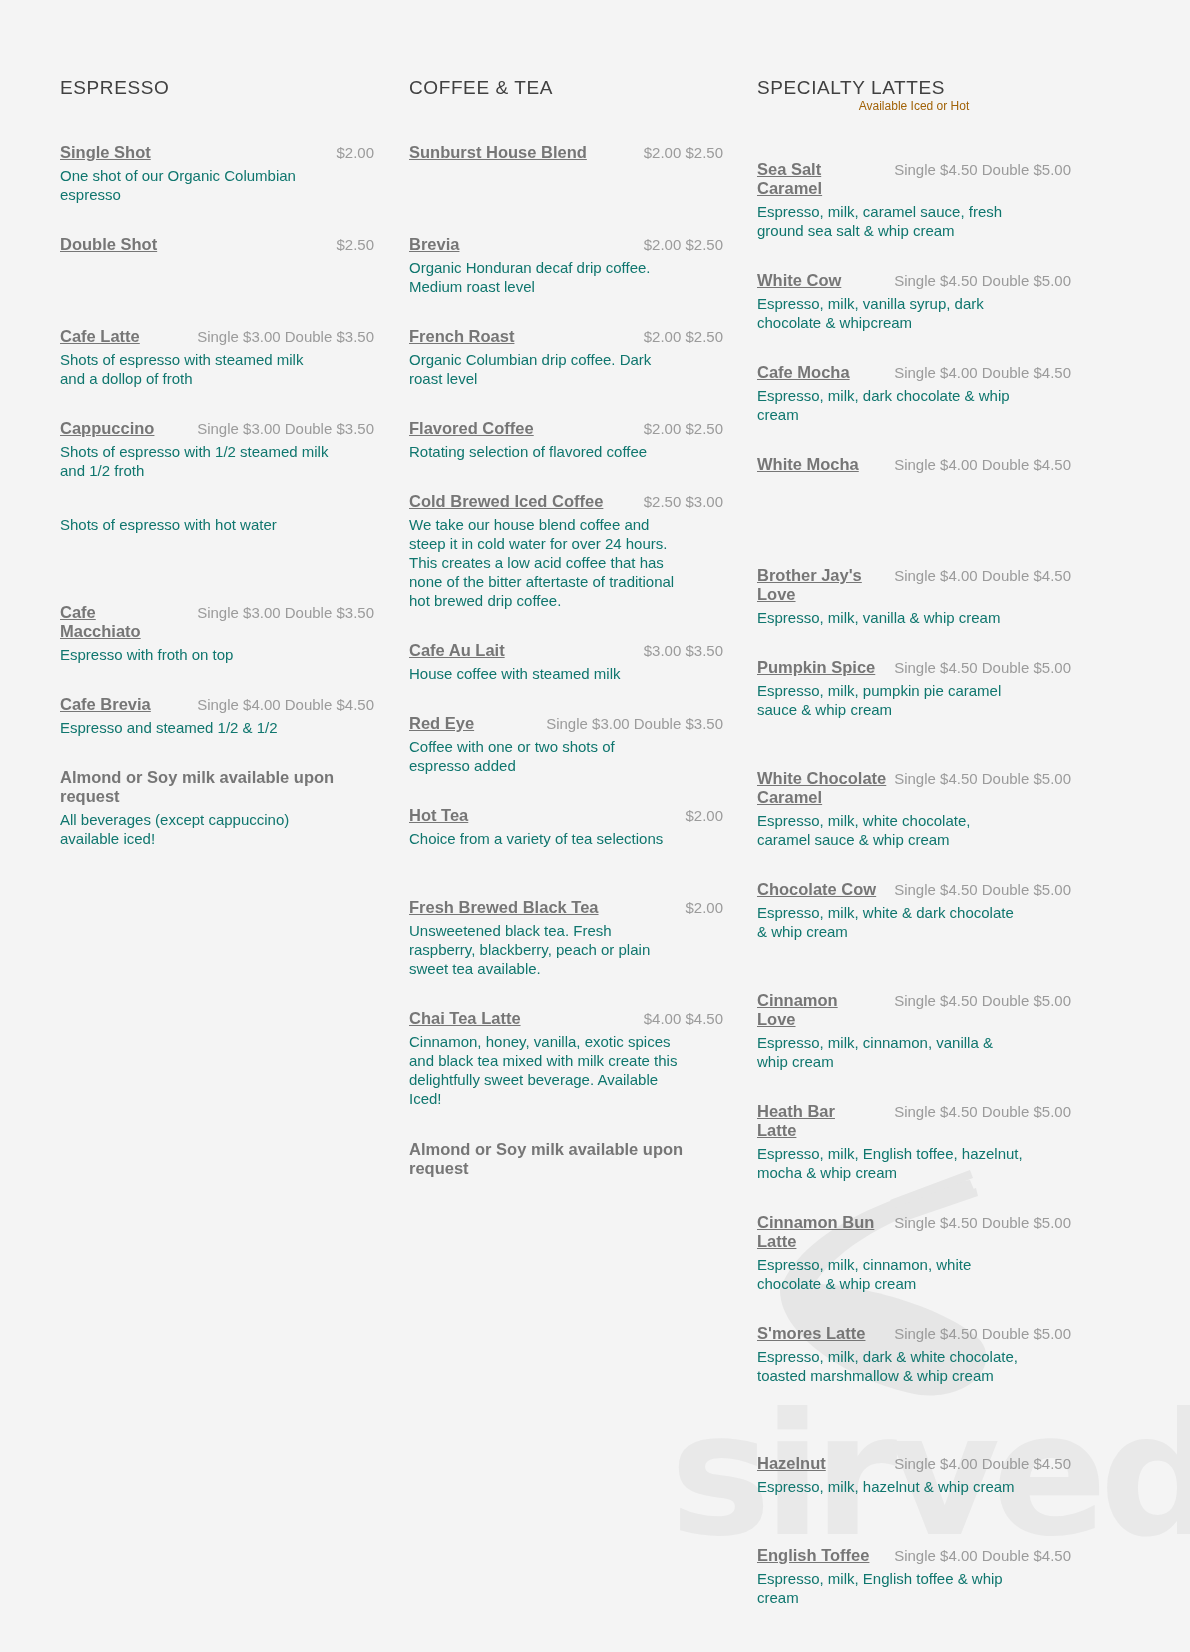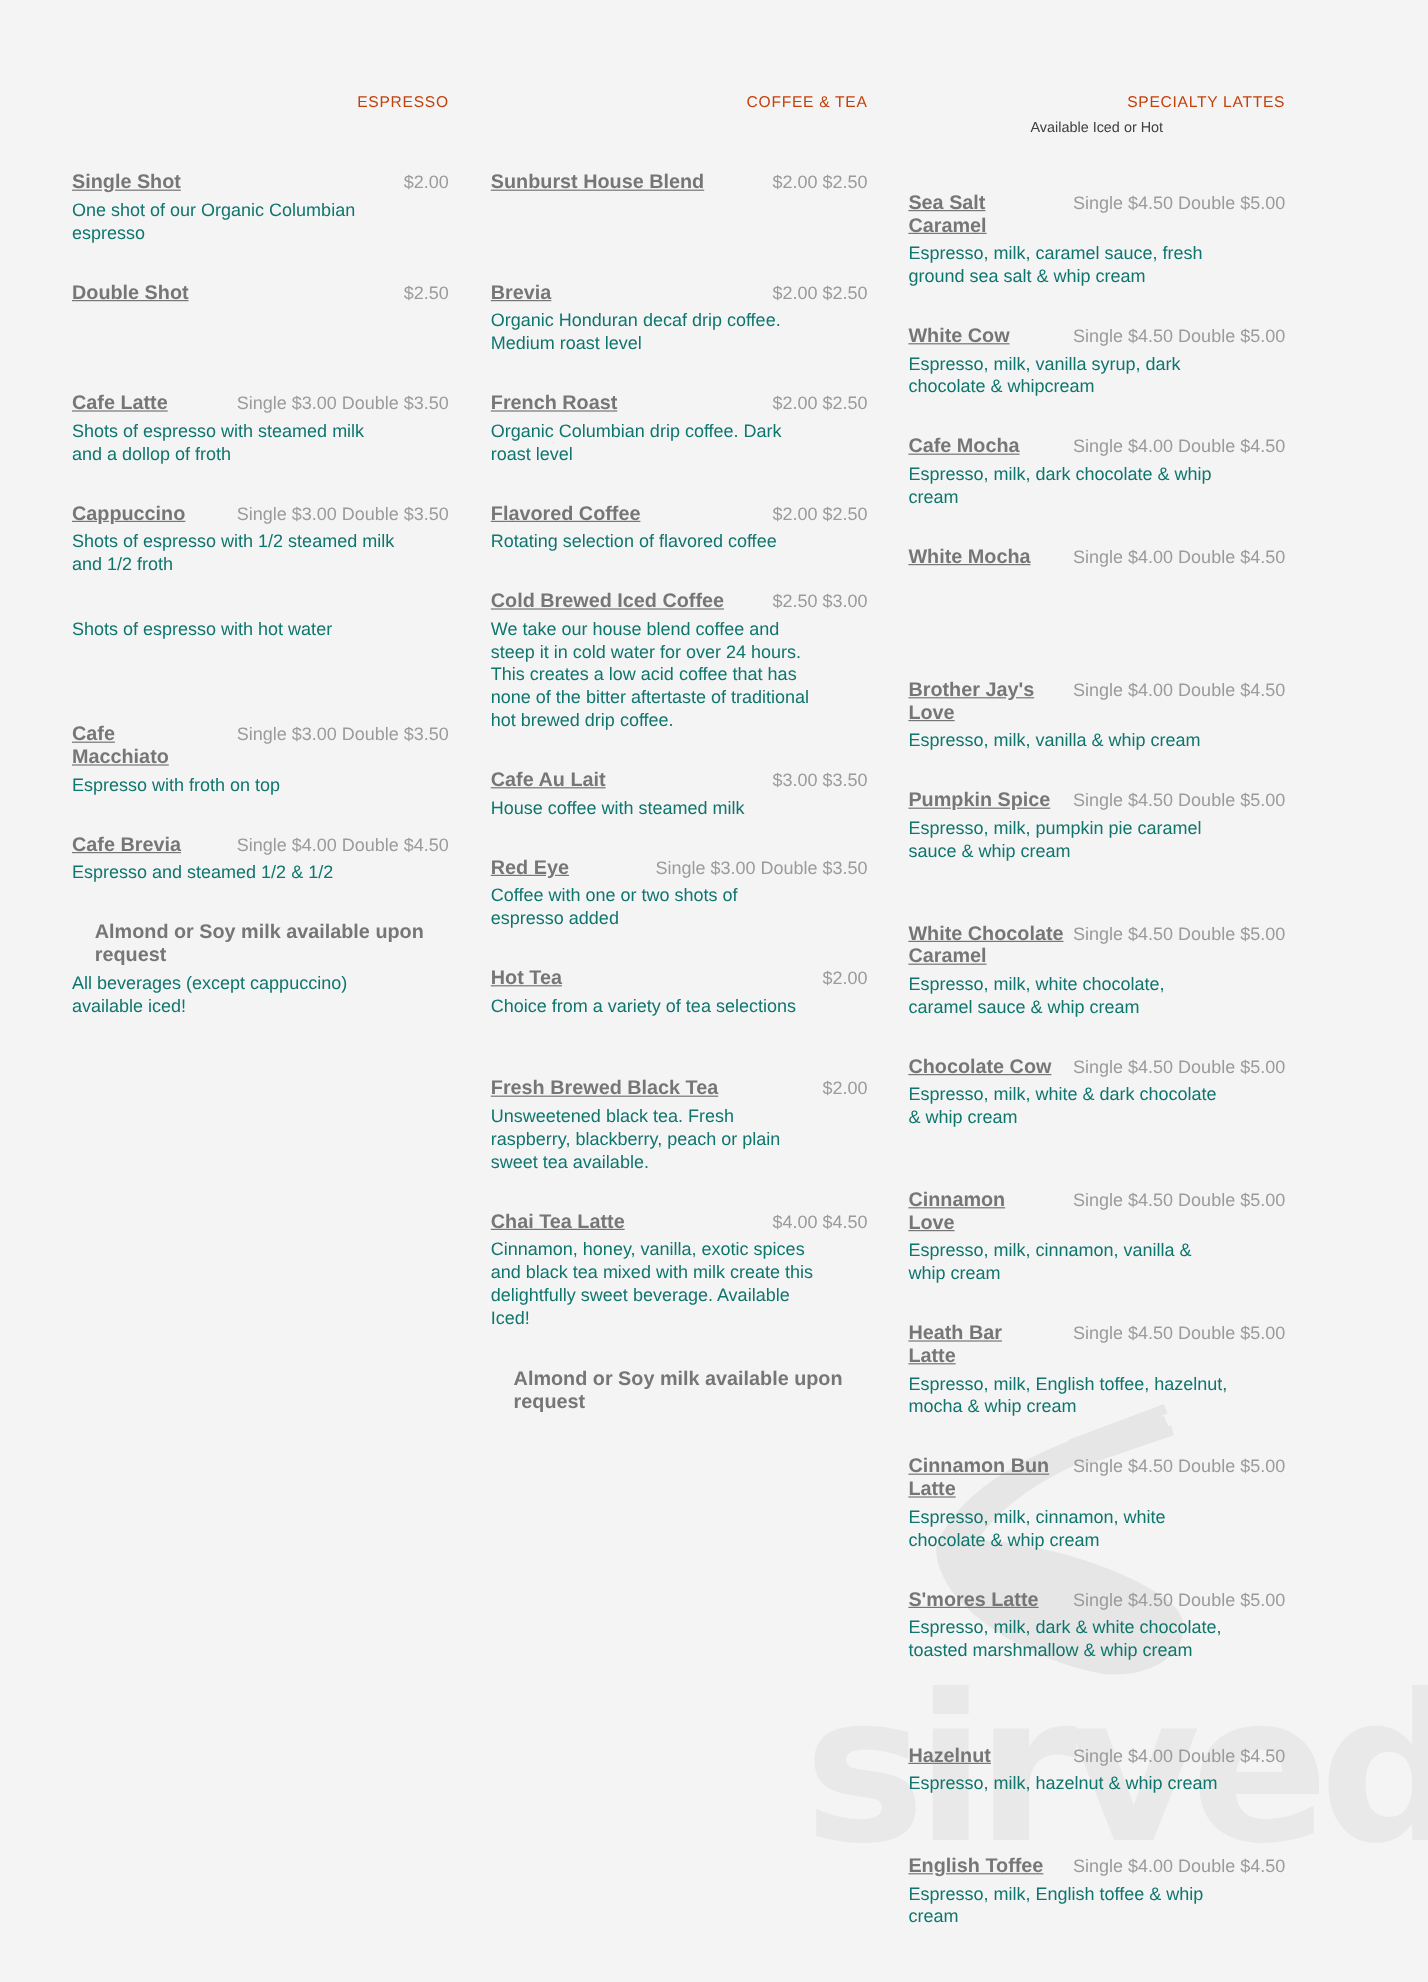--- a/index.html
+++ b/index.html
@@ -12,41 +12,41 @@
   .watermark .logo-text {
     position: absolute; left: 0; top: 220px;
     font-family: "DejaVu Sans", sans-serif; font-weight: bold;
     font-size: 170px; letter-spacing: -8px; color: #e9e9e9; line-height: 1;
   }
   .watermark svg { position: absolute; left: 70px; top: 0; }
   .col { position: absolute; top: 0; width: 314px; z-index: 1; }
   .col-1 { left: 60px; } .col-2 { left: 409px; } .col-3 { left: 757px; }
   .section-title {
     position: absolute; left: 0; width: 314px; top: 77px;
-    text-align: right; font-size: 13px; color: #c2410c; letter-spacing: 0.6px;
+    text-align: left; font-size: 19px; color: #404040; letter-spacing: 0.6px;
   }
   .section-sub {
     position: absolute; left: 0; width: 314px; top: 99px;
-    text-align: center; font-size: 12px; color: #404040;
+    text-align: center; font-size: 12px; color: #a16207;
   }
   .item { position: absolute; left: 0; width: 314px; }
   .item-head { position: relative; min-height: 19px; }
   .item-name {
     font-weight: bold; font-size: 16.5px; color: #767676; line-height: 19px; text-decoration: underline;
   }
   .item-name.narrow { width: 120px; }
   .item-price {
     position: absolute; right: 0; top: 0; font-size: 15px; color: #9b9b9b;
     line-height: 19px; white-space: nowrap;
   }
   .item-desc {
     margin-top: 4px; font-size: 15px; color: #0f766e; line-height: 19px;
   }
   .item-desc.w270 { width: 270px; }
-  .note-name { font-weight: bold; font-size: 16.5px; color: #767676; line-height: 19px; margin-left: 19px; }
+  .note-name { font-weight: bold; font-size: 16.5px; color: #767676; line-height: 19px; }
 </style>
 </head>
 <body>
 
 <div class="watermark">
   <svg width="300" height="260" viewBox="0 0 300 260">
     <g fill="#e6e6e6">
       <path d="M40 120 C 60 60, 160 20, 230 10 L 235 22 C 170 40, 100 70, 70 120 Z"></path>
       <path d="M150 30 L 230 0 L 233 8 L 155 38 Z"></path>
       <path d="M158 44 L 236 18 L 238 26 L 162 52 Z"></path>

